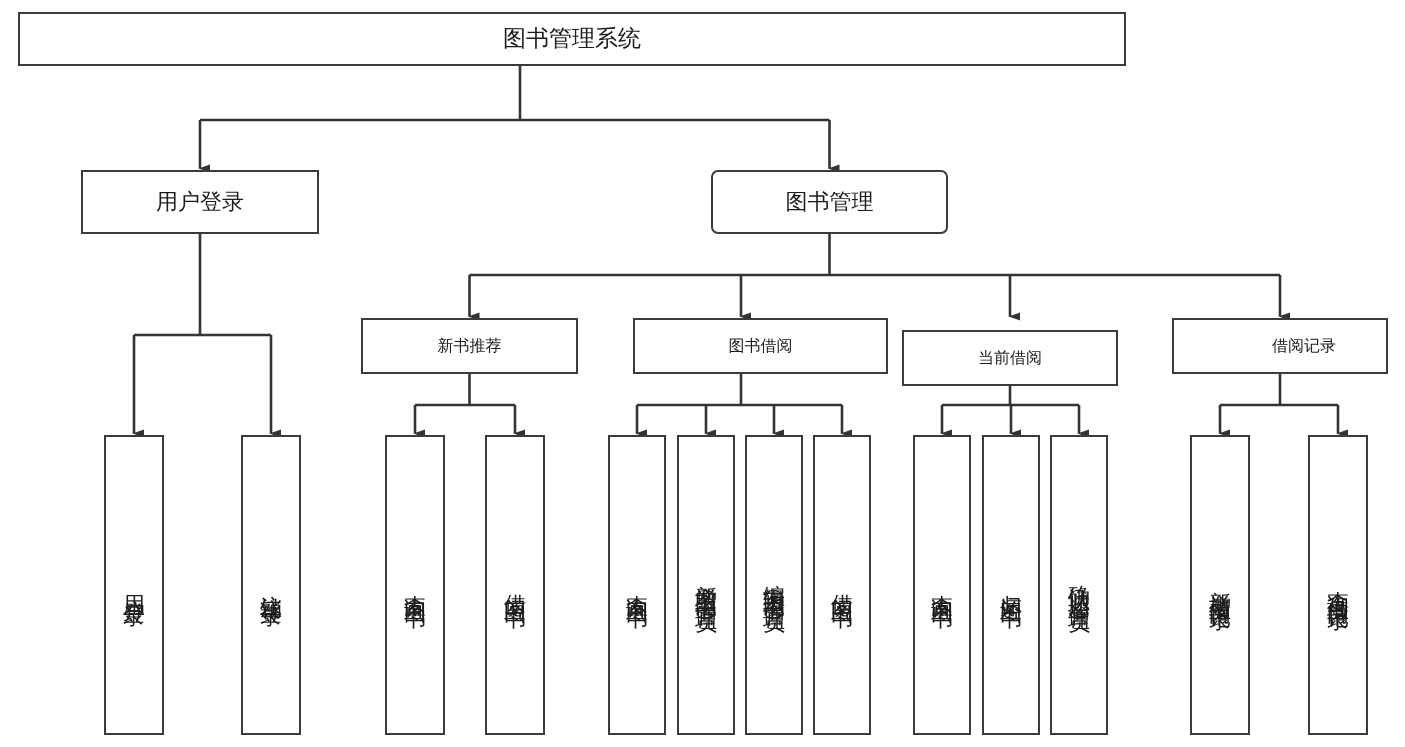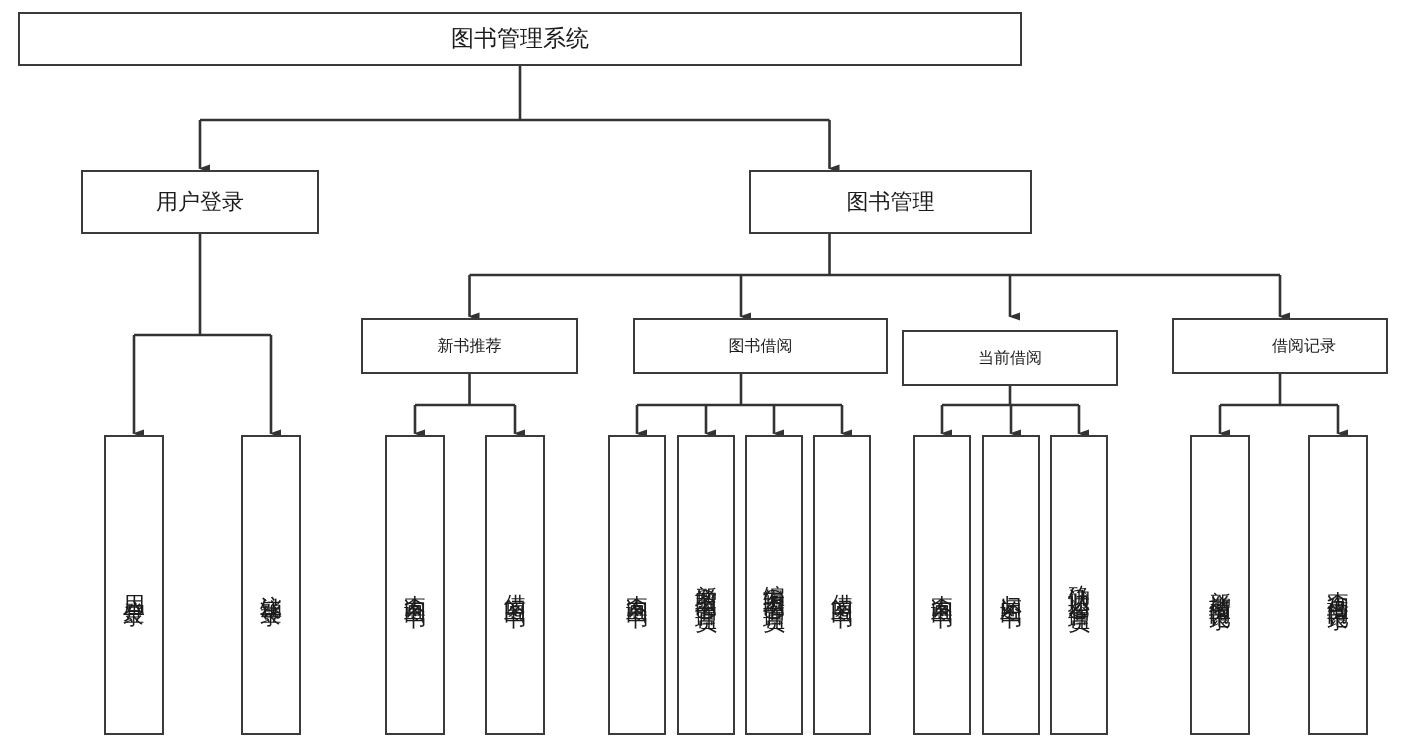--- a/index.html
+++ b/index.html
@@ -98,27 +98,27 @@
       <line x1="942" y1="405" x2="1079" y2="405" stroke="#333333" stroke-width="2.6"></line>
       <line x1="942" y1="405" x2="942" y2="433.5" stroke="#333333" stroke-width="2.6" marker-end="url(#arrow)"></line>
       <line x1="1011" y1="405" x2="1011" y2="433.5" stroke="#333333" stroke-width="2.6" marker-end="url(#arrow)"></line>
       <line x1="1079" y1="405" x2="1079" y2="433.5" stroke="#333333" stroke-width="2.6" marker-end="url(#arrow)"></line>
       <line x1="1280" y1="374" x2="1280" y2="405" stroke="#333333" stroke-width="2.6"></line>
       <line x1="1220" y1="405" x2="1338" y2="405" stroke="#333333" stroke-width="2.6"></line>
       <line x1="1220" y1="405" x2="1220" y2="433.5" stroke="#333333" stroke-width="2.6" marker-end="url(#arrow)"></line>
       <line x1="1338" y1="405" x2="1338" y2="433.5" stroke="#333333" stroke-width="2.6" marker-end="url(#arrow)"></line>
     </svg>
   <div id="nodes">
-      <div class="node lvl0" style="left: 18px; top: 12px; width: 1004px; height: 54px;">
+      <div class="node lvl0" style="left: 18px; top: 12px; width: 1108px; height: 54px;">
         <div class="node-label">图书管理系统</div>
       </div>
       <div class="node lvl1" style="left: 81px; top: 170px; width: 238px; height: 64px;">
         <div class="node-label">用户登录</div>
       </div>
-      <div class="node lvl1" style="left: 749px; top: 170px; width: 283px; height: 64px;">
+      <div class="node lvl1" style="left: 711px; top: 170px; width: 237px; height: 64px; border-radius: 7px;">
         <div class="node-label">图书管理</div>
       </div>
       <div class="node lvl2" style="left: 361px; top: 318px; width: 217px; height: 56px;">
         <div class="node-label">新书推荐</div>
       </div>
       <div class="node lvl2" style="left: 633px; top: 318px; width: 255px; height: 56px;">
         <div class="node-label">图书借阅</div>
       </div>
       <div class="node lvl2" style="left: 902px; top: 330px; width: 216px; height: 56px;">
         <div class="node-label">当前借阅</div>

